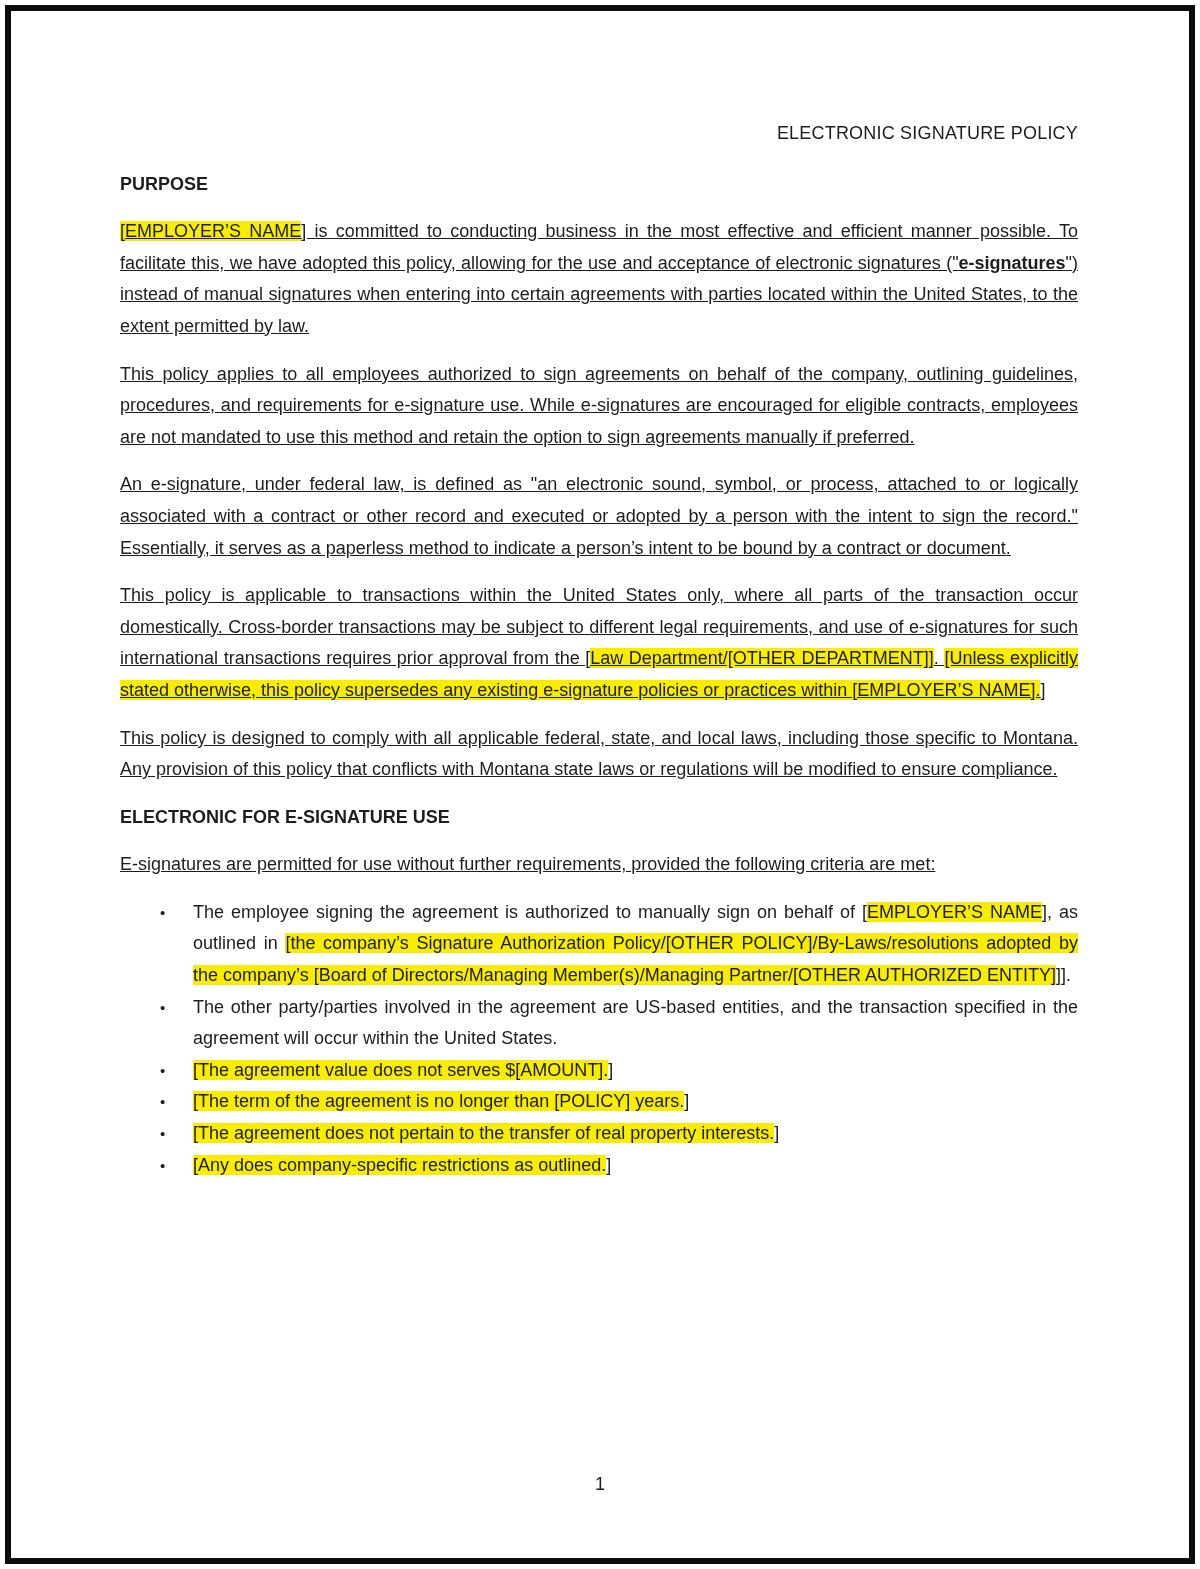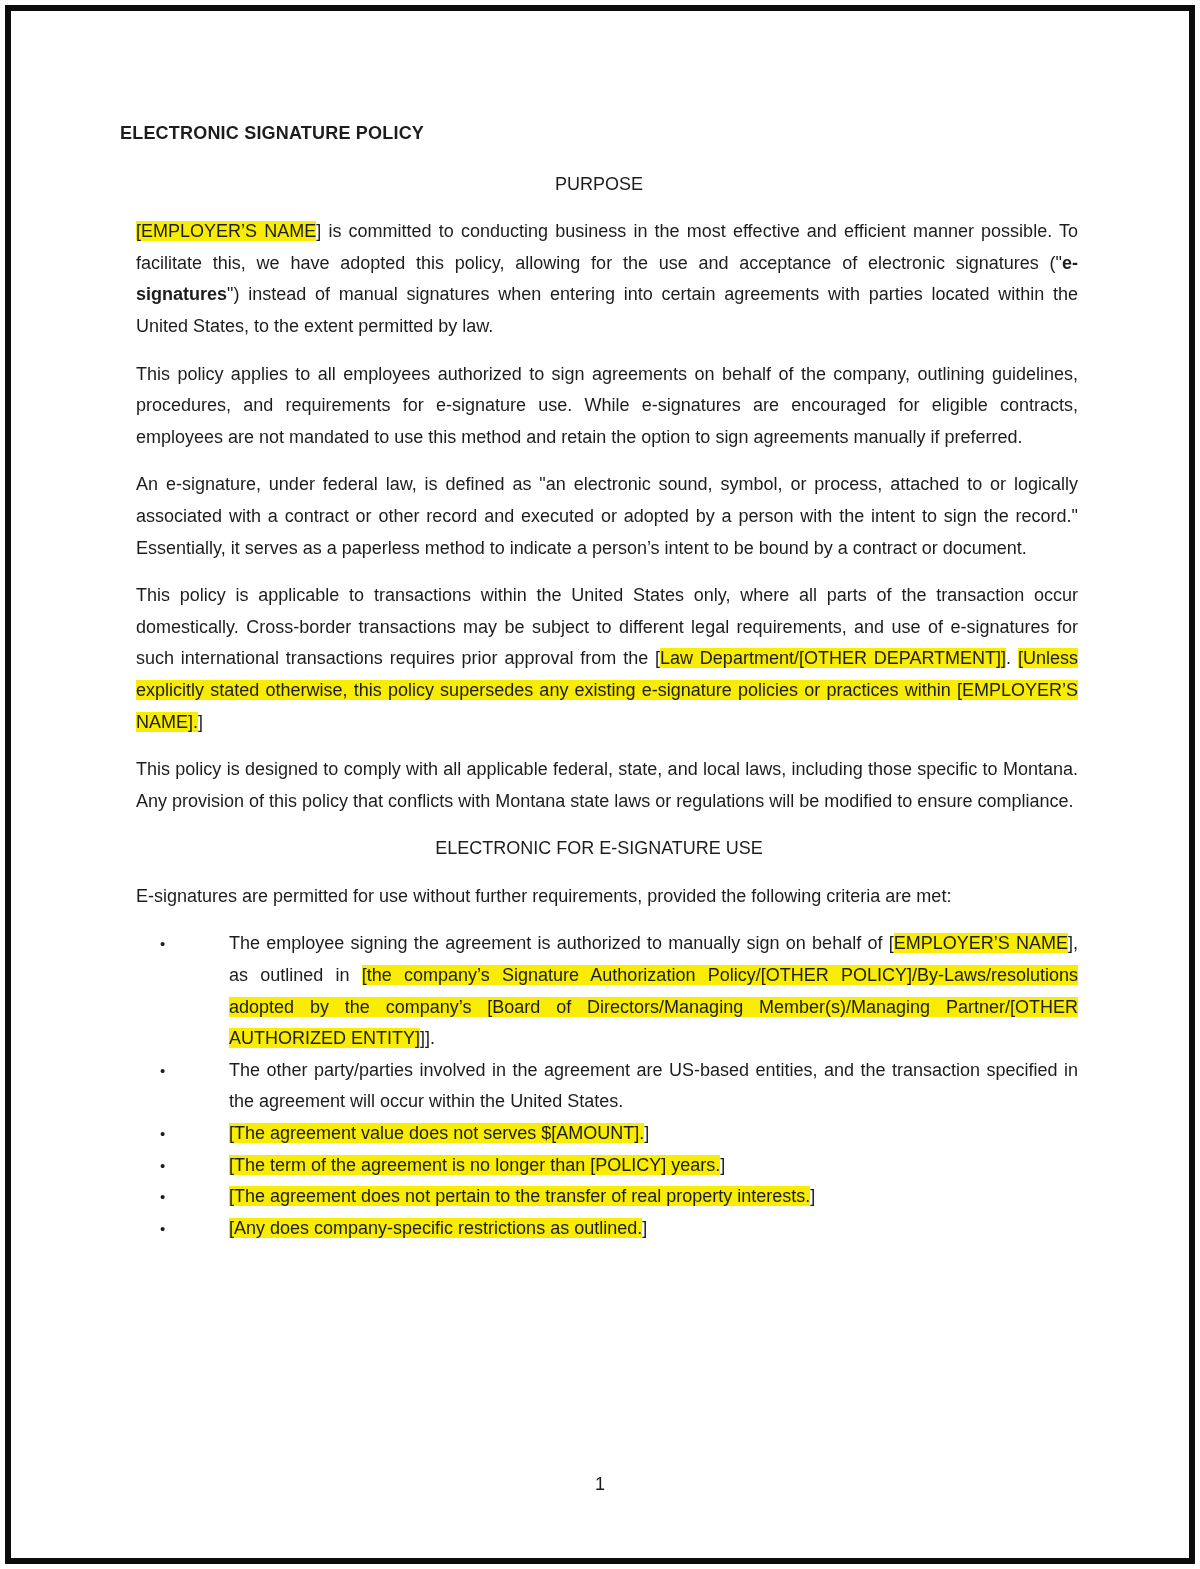--- a/index.html
+++ b/index.html
@@ -23,46 +23,46 @@
     pointer-events: none;
   }
   .content {
     position: absolute;
     top: 118px; left: 120px; right: 122px;
     font-size: 18px;
     line-height: 31.6px;
   }
   .title {
     margin: 0 0 19px 0;
-    text-align: left;
-    font-weight: 700;
+    text-align: right;
+    font-weight: 400;
     letter-spacing: 0.2px;
   }
   .heading {
     margin: 0 0 16px 0;
-    font-weight: 400;
-    text-align: center;
+    font-weight: 700;
+    text-align: left;
   }
   .paragraph {
-    margin: 0 0 16px 16px;
+    margin: 0 0 16px 0;
     text-align: justify;
+    text-decoration: underline;
   }
   .bullet-item {
     display: flex;
     margin: 0;
     padding-left: 40px;
   }
   .bullet-marker {
     flex: 0 0 33px;
     font-size: 15px;
   }
   .bullet-text {
     flex: 1 1 auto;
     text-align: justify;
-    margin-left: 36px;
   }
   .hl { background: var(--hl, #f8ec00); }
   .b  { font-weight: 700; }
   .page-number {
     position: absolute;
     bottom: 74px; left: 0; right: 0;
     text-align: center;
     font-size: 18px;
   }
 </style>

